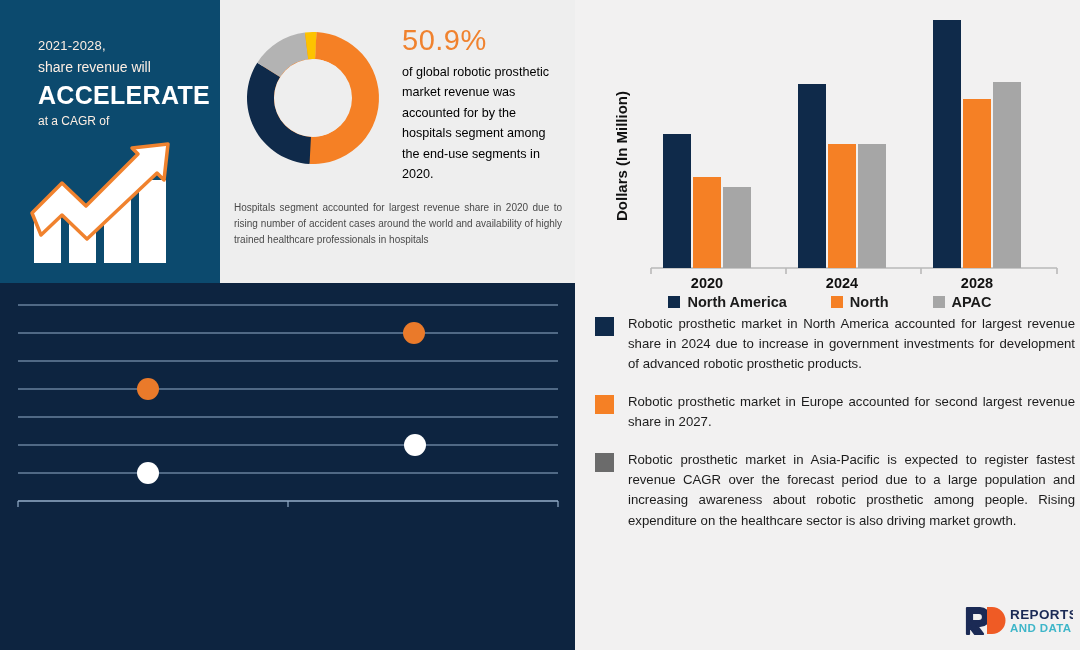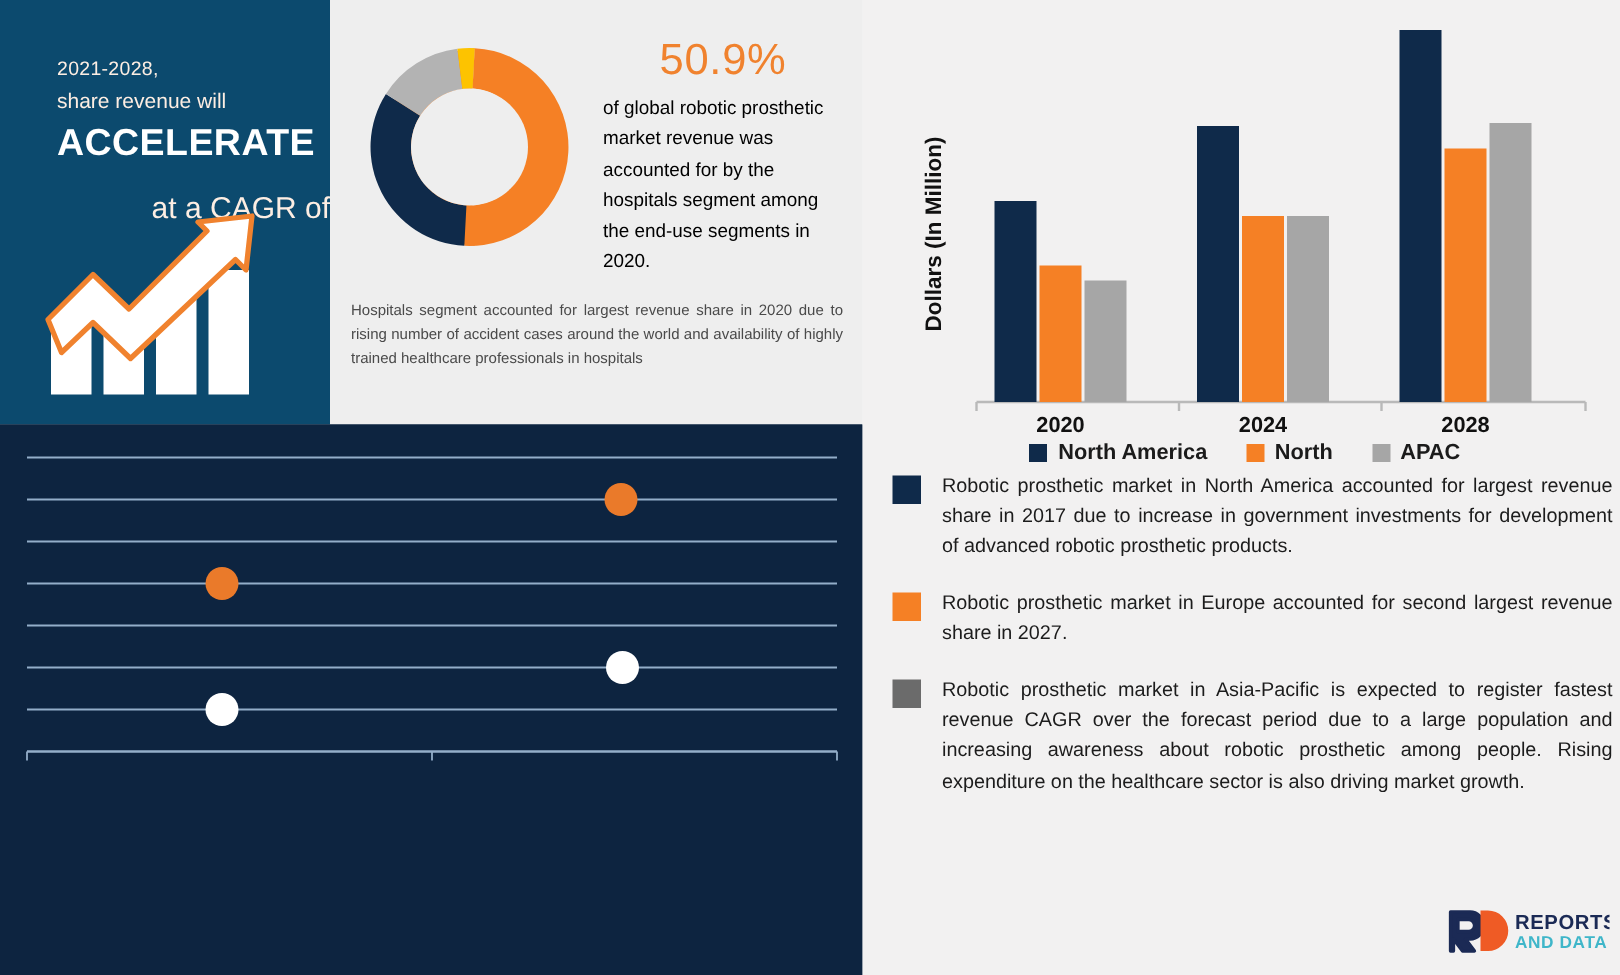--- a/index.html
+++ b/index.html
@@ -20,34 +20,34 @@
   .cagr-panel {
     position: absolute; left: 0; top: 0;
     width: 220px; height: 283px;
     background: #0c4a6e;
     color: #ffffff;
     padding: 36px 0 0 38px;
   }
   .cagr-years { font-size: 13px; letter-spacing: .2px; color: #fdeee3; line-height: 1.55; }
   .cagr-sub1  { font-size: 14px; color: #fdeee3; line-height: 1.55; margin-top: 1px; }
   .cagr-accel { font-size: 25px; font-weight: bold; letter-spacing: .3px; margin-top: 3px; line-height: 1.1; }
-  .cagr-sub2  { font-size: 20px; color: #fdeee3; margin-top: 19px; text-align: right; }
+  .cagr-sub2  { font-size: 12px; color: #fdeee3; margin-top: 5px; }
   .cagr-value { font-size: 27px; font-weight: bold; letter-spacing: .5px; margin-top: 1px; }
   .growth-icon { position: absolute; left: 28px; top: 140px; width: 180px; height: 125px; }
 
   
   .donut-panel {
     position: absolute; left: 220px; top: 0;
     width: 355px; height: 283px;
     background: #eeeeee;
     padding: 0;
   }
   .donut-wrap { position: absolute; left: 18px; top: 18px; width: 150px; height: 160px; }
   .pct-block  { position: absolute; left: 182px; top: 26px; width: 160px; }
-  .pct-value  { font-size: 29px; color: #f0822e; letter-spacing: .5px; line-height: 1; text-align: center; }
+  .pct-value  { font-size: 29px; color: #f0822e; letter-spacing: .5px; line-height: 1; }
   .pct-text   { font-size: 12.6px; color: #000000; line-height: 1.62; margin-top: 7px; }
   .hospital-note {
     position: absolute; left: 8px; top: 200px; width: 340px;
     font-size: 10px; color: #4a4a4a; line-height: 1.62;
     text-align: justify; padding: 0 6px;
   }
 
   
   .dot-panel {
     position: absolute; left: 0; top: 283px;
@@ -60,21 +60,21 @@
 
   
   .right-panel {
     position: absolute; left: 575px; top: 0;
     width: 505px; height: 650px;
     background: #f2f1f1;
   }
   .barchart { position: absolute; left: 30px; top: 6px; width: 460px; height: 285px; }
   .bar-legend {
     position: absolute; left: 55px; top: 294px; width: 400px;
-    display: flex; justify-content: center; align-items: center; gap: 26px;
+    display: flex; justify-content: center; align-items: center; gap: 44px;
     font-size: 14.5px; font-weight: bold; color: #1b1b1b;
   }
   .bar-legend > div { display: flex; align-items: center; gap: 7px; }
   .lg-sq { width: 12px; height: 12px; display: inline-block; }
 
   .note-list { position: absolute; left: 15px; top: 314px; width: 485px; }
   .note-row { display: flex; gap: 14px; margin-bottom: 18px; padding-left: 5px; }
   .note-sq { width: 19px; height: 19px; flex: 0 0 19px; margin-top: 3px; }
   .note-row p {
     font-size: 13.2px; line-height: 1.52; color: #1c1c1c; text-align: justify;
@@ -208,21 +208,21 @@
       </div>
       <div>
         <span class="lg-sq" style="background:#a6a6a6"></span>
         <span>APAC</span>
       </div>
     </div>
 
     <div class="note-list">
       <div class="note-row">
         <span class="note-sq" style="background:#0f2a4a"></span>
-        <p>Robotic prosthetic market in North America accounted for largest revenue share in 2017 due to increase in government investments for development of advanced robotic prosthetic products.</p>
+        <p>Robotic prosthetic market in North America accounted for largest revenue share in 2024 due to increase in government investments for development of advanced robotic prosthetic products.</p>
       </div>
       <div class="note-row">
         <span class="note-sq" style="background:#f58025"></span>
         <p>Robotic prosthetic market in Europe accounted for second largest revenue share in 2027.</p>
       </div>
       <div class="note-row">
         <span class="note-sq" style="background:#6b6b6b"></span>
         <p>Robotic prosthetic market in Asia-Pacific is expected to register fastest revenue CAGR over the forecast period due to a large population and increasing awareness about robotic prosthetic among people. Rising expenditure on the healthcare sector is also driving market growth.</p>
       </div>
     </div>

